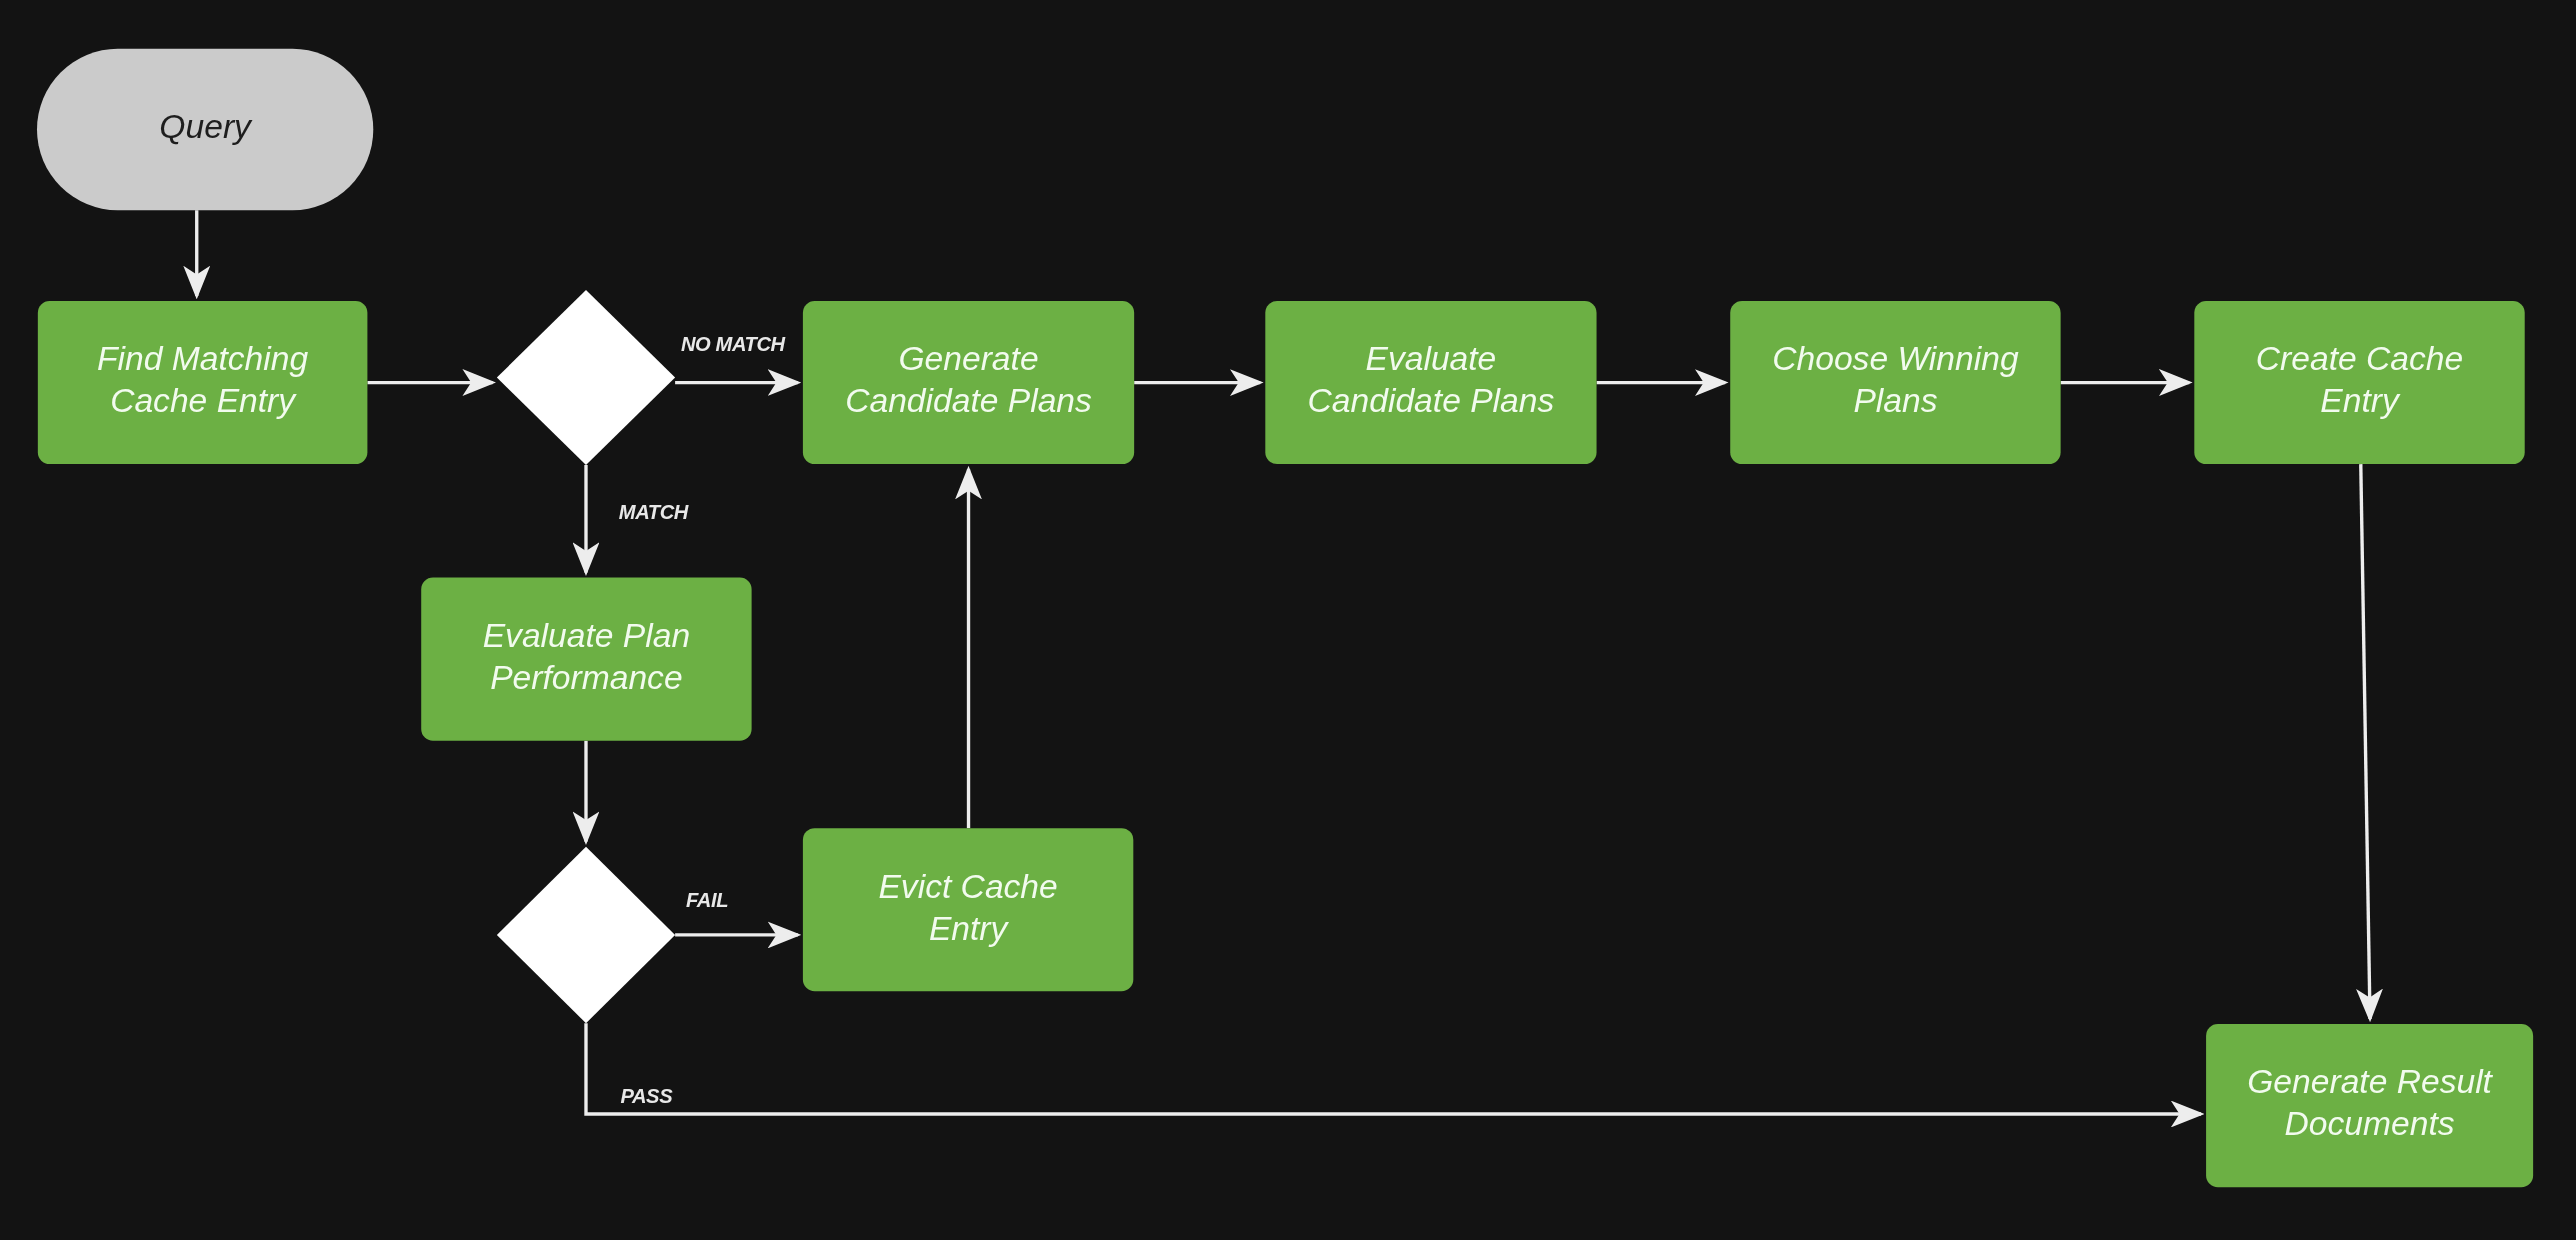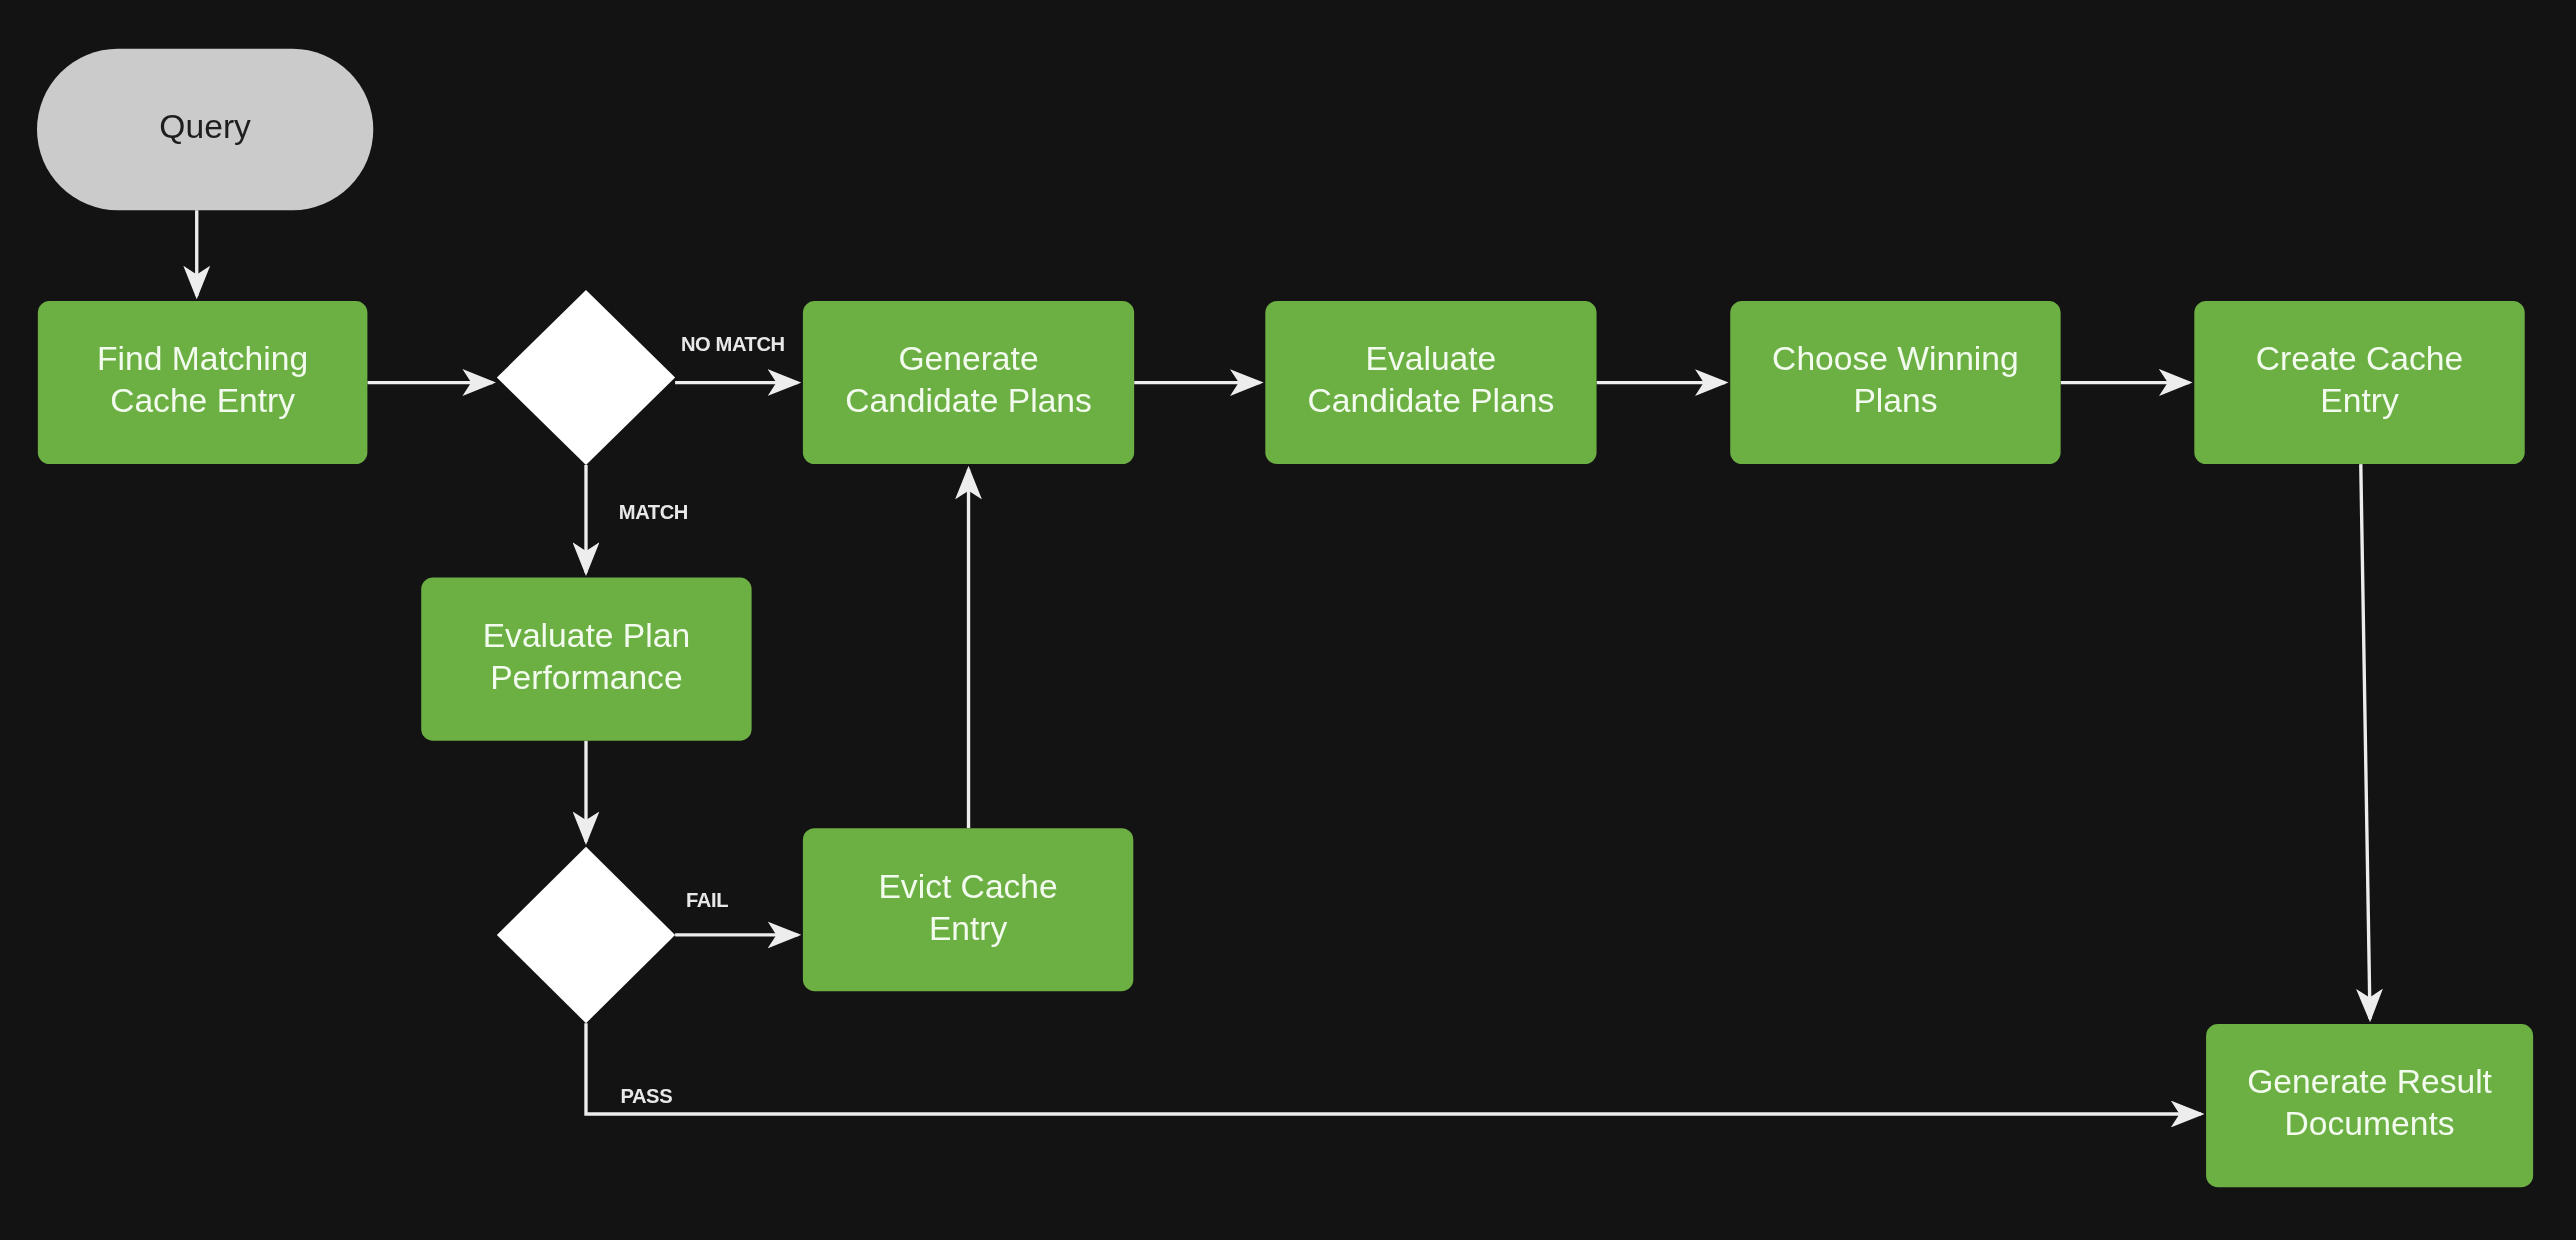--- a/index.html
+++ b/index.html
@@ -11,20 +11,21 @@
     width: 2576px;
     height: 1241px;
     overflow: hidden;
     font-family: "Liberation Sans", sans-serif;
   }
   #diagram-root {
     position: relative;
     width: 2576px;
     height: 1225px;
     background: #131313;
+    font-style: italic;
   }
   svg#flowchart {
     position: absolute;
     top: 0;
     left: 0;
     width: 2576px;
     height: 1241px;
     display: block;
   }
   .node-label {

